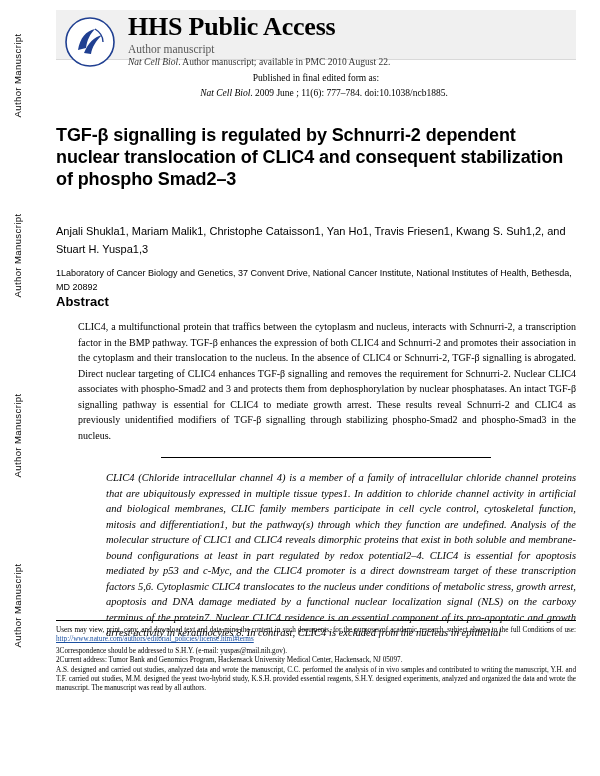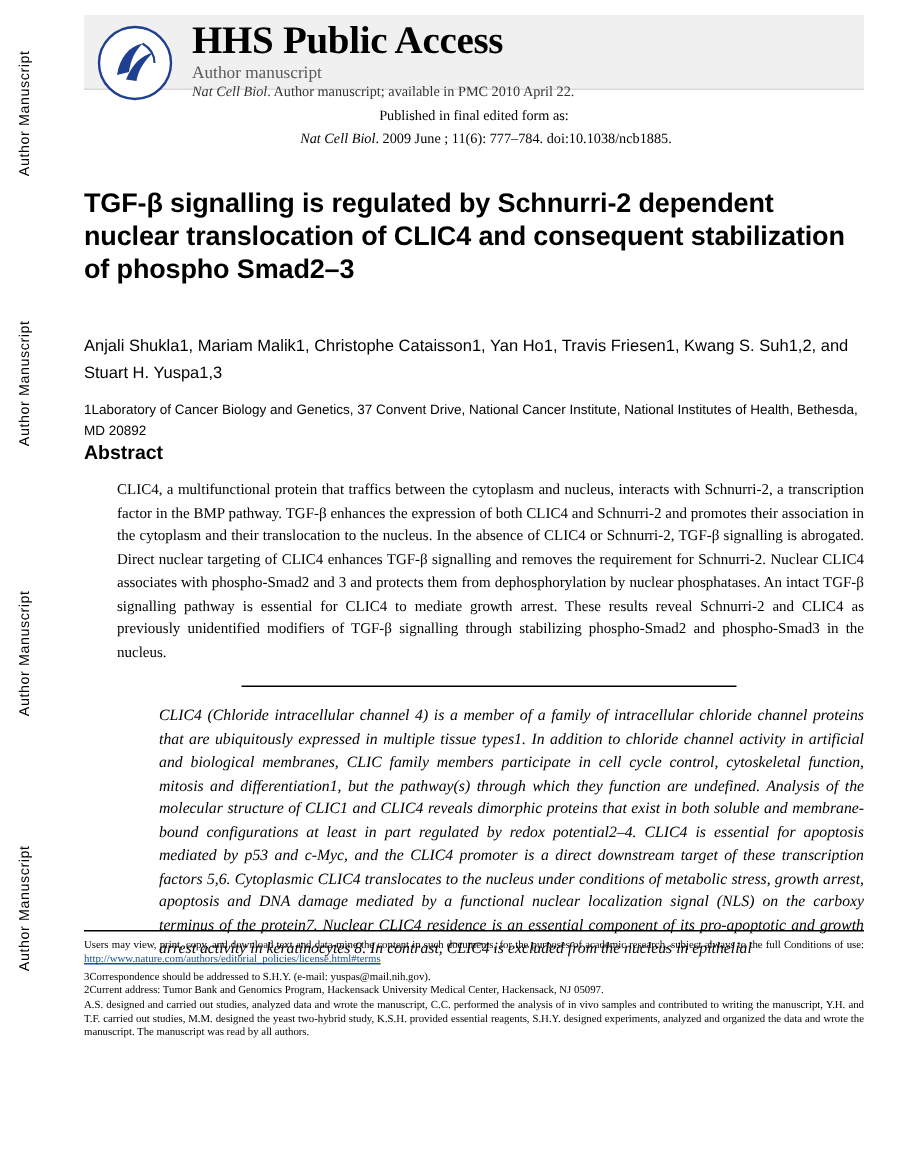--- a/index.html
+++ b/index.html
@@ -211,21 +211,21 @@
         <svg width="52" height="52" viewBox="0 0 52 52" xmlns="http://www.w3.org/2000/svg">
           <circle cx="26" cy="26" r="24" fill="#ffffff" stroke="#1f3f91" stroke-width="1.6"></circle>
           <path d="M14 34 C16 22, 22 15, 31 13 C26 18, 23 24, 22 32 Z" fill="#1f3f91"></path>
           <path d="M20 37 C24 27, 30 21, 38 19 C32 25, 28 31, 27 38 Z" fill="#1f3f91"></path>
           <path d="M31 13 C36 16, 39 21, 39 26" fill="none" stroke="#1f3f91" stroke-width="1.4"></path>
         </svg>
       </div>
       <div class="banner-text">
         <div class="hhs-title">HHS Public Access</div>
         <div class="hhs-sub">Author manuscript</div>
-        <div class="hhs-cite"><i>Nat Cell Biol</i><span>. Author manuscript; available in PMC 2010 April 22.</span></div>
+        <div class="hhs-cite"><i>Nat Cell Biol</i><span>. Author manuscript; available in PMC 2010 August 22.</span></div>
       </div>
     </div>
 
     <div class="pub-block">
       <div>Published in final edited form as:</div>
       <div class="pub-line2"><i>Nat Cell Biol</i><span>. 2009 June ; 11(6): 777–784. doi:10.1038/ncb1885.</span></div>
     </div>
 
     <div class="art-title">TGF-β signalling is regulated by Schnurri-2 dependent nuclear translocation of CLIC4 and consequent stabilization of phospho Smad2–3</div>
 

